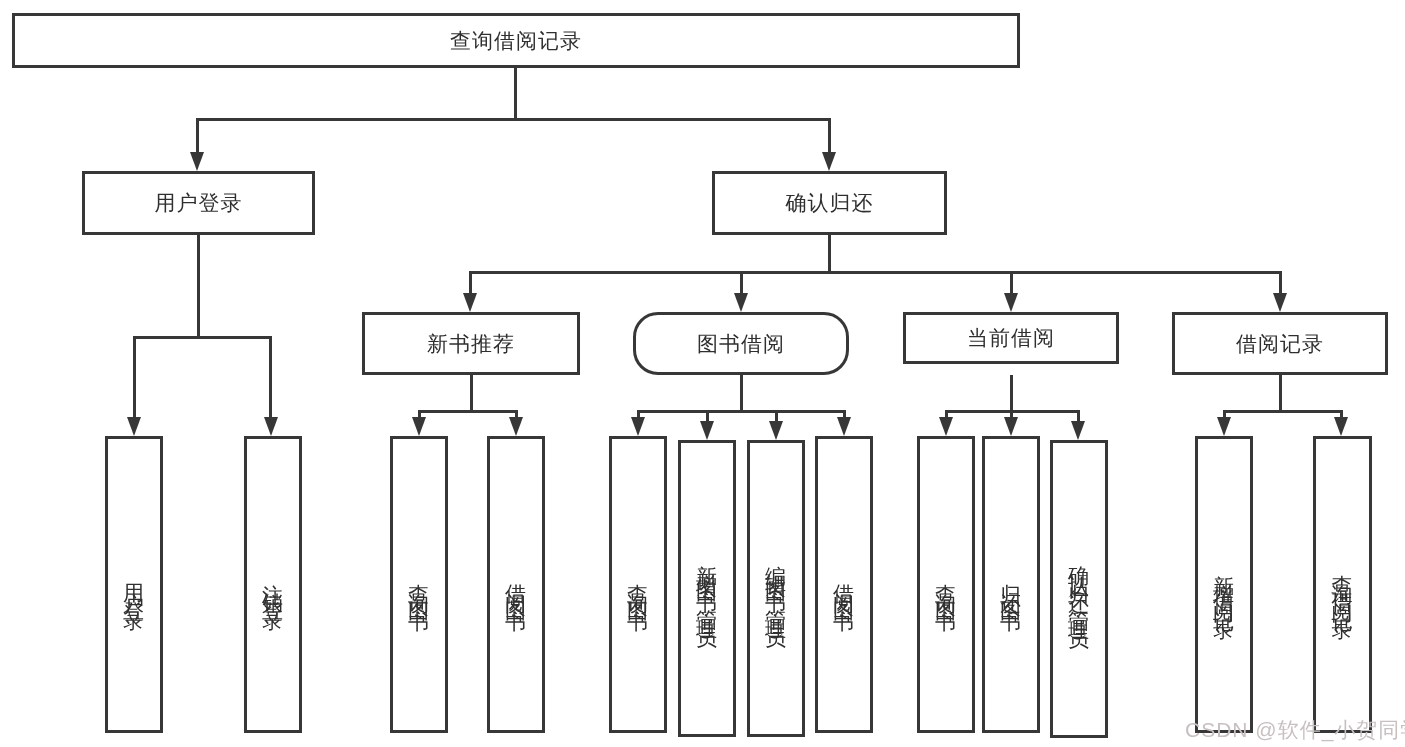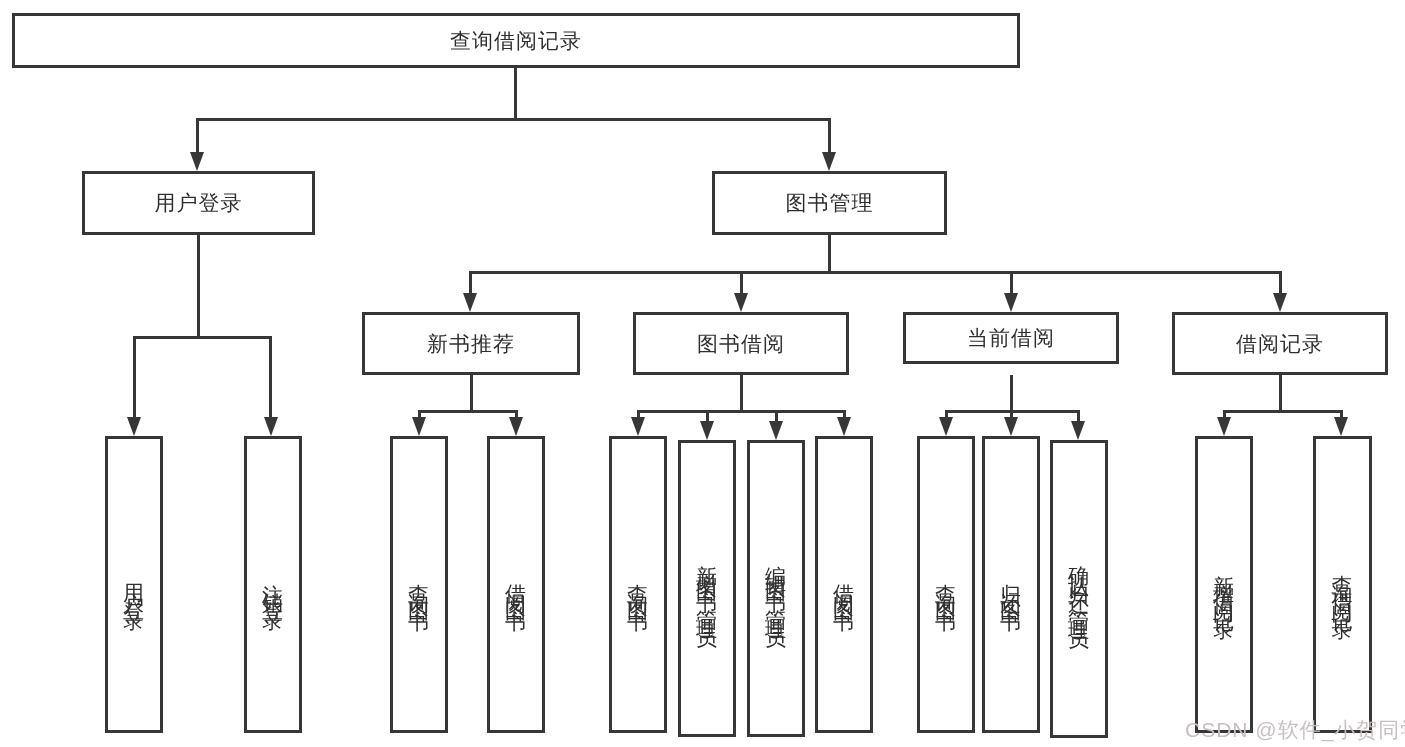--- a/index.html
+++ b/index.html
@@ -65,21 +65,21 @@
   <i class="hl" style="left:196px;top:118px;width:635px;"></i>
   <i class="vl" style="left:196px;top:118px;height:34px;"></i>
   <i class="ah" style="left:190px;top:152px;"></i>
   <i class="vl" style="left:828px;top:118px;height:34px;"></i>
   <i class="ah" style="left:822px;top:152px;"></i>
 
   <div class="box" style="left:82px;top:171px;width:233px;height:64px;">
     <span>用户登录</span>
   </div>
   <div class="box" style="left:712px;top:171px;width:235px;height:64px;">
-    <span>图书管理</span>
+    <span>确认归还</span>
   </div>
 
   <i class="vl" style="left:197px;top:235px;height:101px;"></i>
   <i class="hl" style="left:133px;top:336px;width:139px;"></i>
   <i class="vl" style="left:133px;top:336px;height:81px;"></i>
   <i class="ah" style="left:127px;top:417px;"></i>
   <i class="vl" style="left:269px;top:336px;height:81px;"></i>
   <i class="ah" style="left:264px;top:417px;"></i>
 
   <div class="box leaf" style="left:105px;top:436px;width:58px;height:297px;">
@@ -96,21 +96,21 @@
   <i class="vl" style="left:740px;top:271px;height:23px;"></i>
   <i class="ah" style="left:734px;top:293px;"></i>
   <i class="vl" style="left:1010px;top:271px;height:23px;"></i>
   <i class="ah" style="left:1004px;top:293px;"></i>
   <i class="vl" style="left:1279px;top:271px;height:23px;"></i>
   <i class="ah" style="left:1273px;top:293px;"></i>
 
   <div class="box" style="left:362px;top:312px;width:218px;height:63px;">
     <span>新书推荐</span>
   </div>
-  <div class="box" style="left:633px;top:312px;width:216px;height:63px;">
+  <div class="box" style="left:633px;top:312px;width:216px;height:63px;border-radius:25px;">
     <span>图书借阅</span>
   </div>
   <div class="box" style="left:903px;top:312px;width:216px;height:52px;">
     <span>当前借阅</span>
   </div>
   <div class="box" style="left:1172px;top:312px;width:216px;height:63px;">
     <span>借阅记录</span>
   </div>
 
   <i class="vl" style="left:470px;top:375px;height:35px;"></i>

